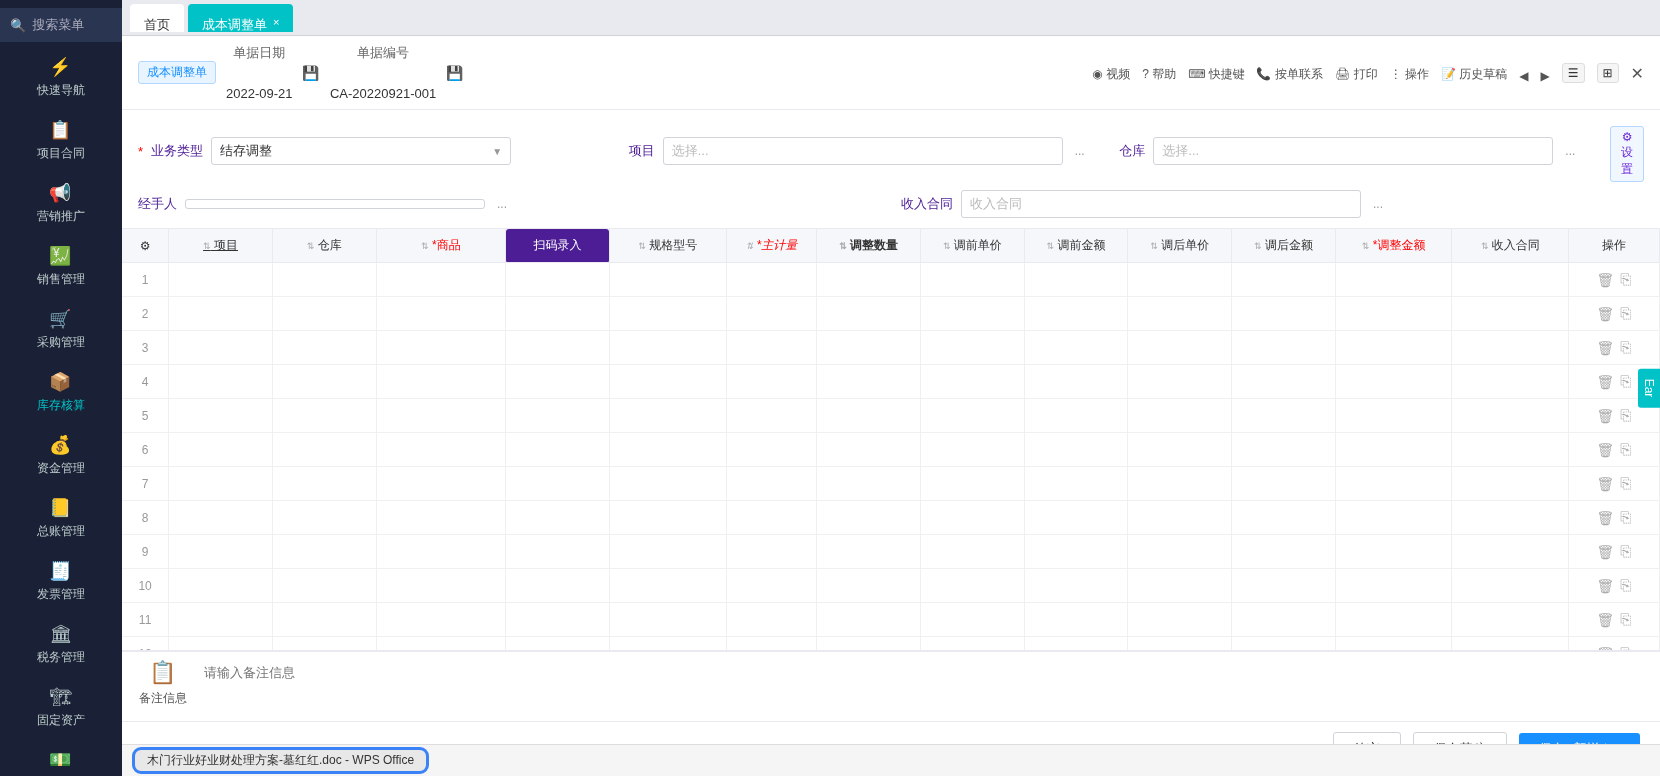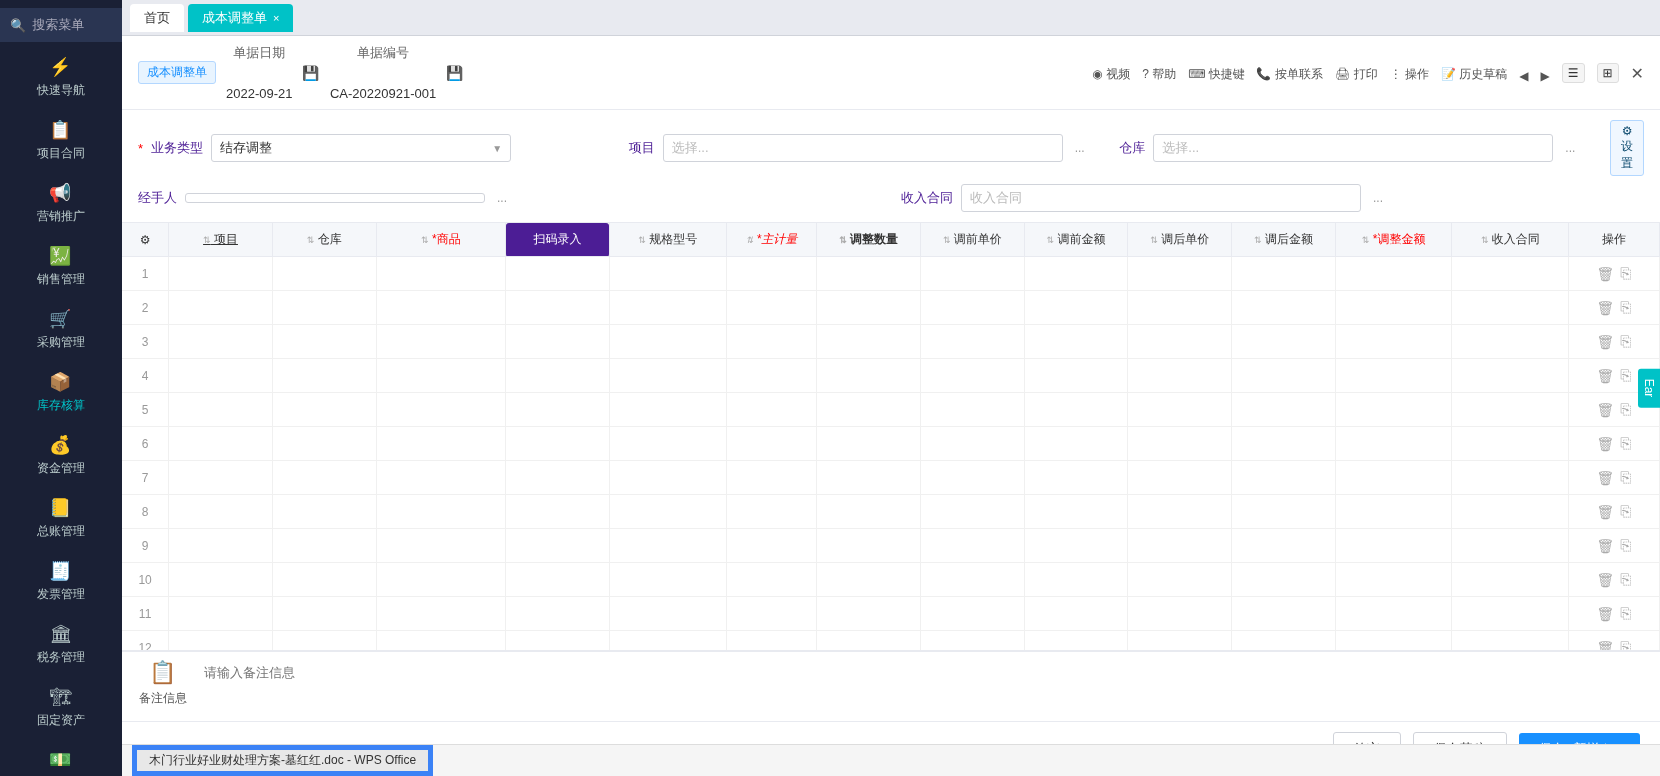--- a/index.html
+++ b/index.html
@@ -55,21 +55,21 @@
       display: flex;
       align-items: center;
       background: #e8eaf0;
       border-bottom: 1px solid #d0d3da;
       height: 36px;
       padding: 0 8px;
       gap: 4px;
     }
     .tab {
       display: flex;
-      align-items: center;
+      align-items: flex-start;
       padding: 12px 14px;
       height: 28px;
       border-radius: 4px 4px 0 0;
       font-size: 13px;
       cursor: pointer;
       gap: 6px;
     }
     .tab.home { background: #fff; color: #333; }
     .tab.active-tab { background: #00c2c7; color: #fff; }
     .tab .close-btn { font-size: 11px; cursor: pointer; }
@@ -148,28 +148,29 @@
       min-width: 180px;
       max-width: 300px;
       background: #fff;
     }
     .form-select .val { color: #333; }
     .form-select .arrow { color: #999; font-size: 10px; }
     .ellipsis-btn { color: #999; cursor: pointer; font-size: 12px; padding: 0 4px; }
     .setting-btn {
       background: #f0f7ff;
       border: 1px solid #b3d7ff;
-      color: #0c4a6e;
+      color: #6d28d9;
       padding: 3px 10px;
       border-radius: 3px;
       font-size: 12px;
       cursor: pointer;
       display: flex;
       align-items: center;
       gap: 4px;
+      margin-top: 6px;
     }
 
     
     .table-area {
       flex: 1;
       overflow: auto;
       border-bottom: 1px solid #e8eaf0;
     }
     table {
       width: 100%;
@@ -296,22 +297,22 @@
       border-top: 1px solid #ddd;
       height: 32px;
       display: flex;
       align-items: center;
       padding: 0 10px;
       gap: 8px;
       z-index: 100;
     }
     .taskbar-item {
       background: #e8e8e8;
-      border: 5px solid #3b82f6;
-      border-radius: 0;
+      border: 3px solid #3b82f6;
+      border-radius: 9px;
       padding: 2px 12px;
       font-size: 12px;
       color: #333;
       cursor: pointer;
     }
 
     
     .right-edge-tab {
       position: fixed;
       right: 0;

